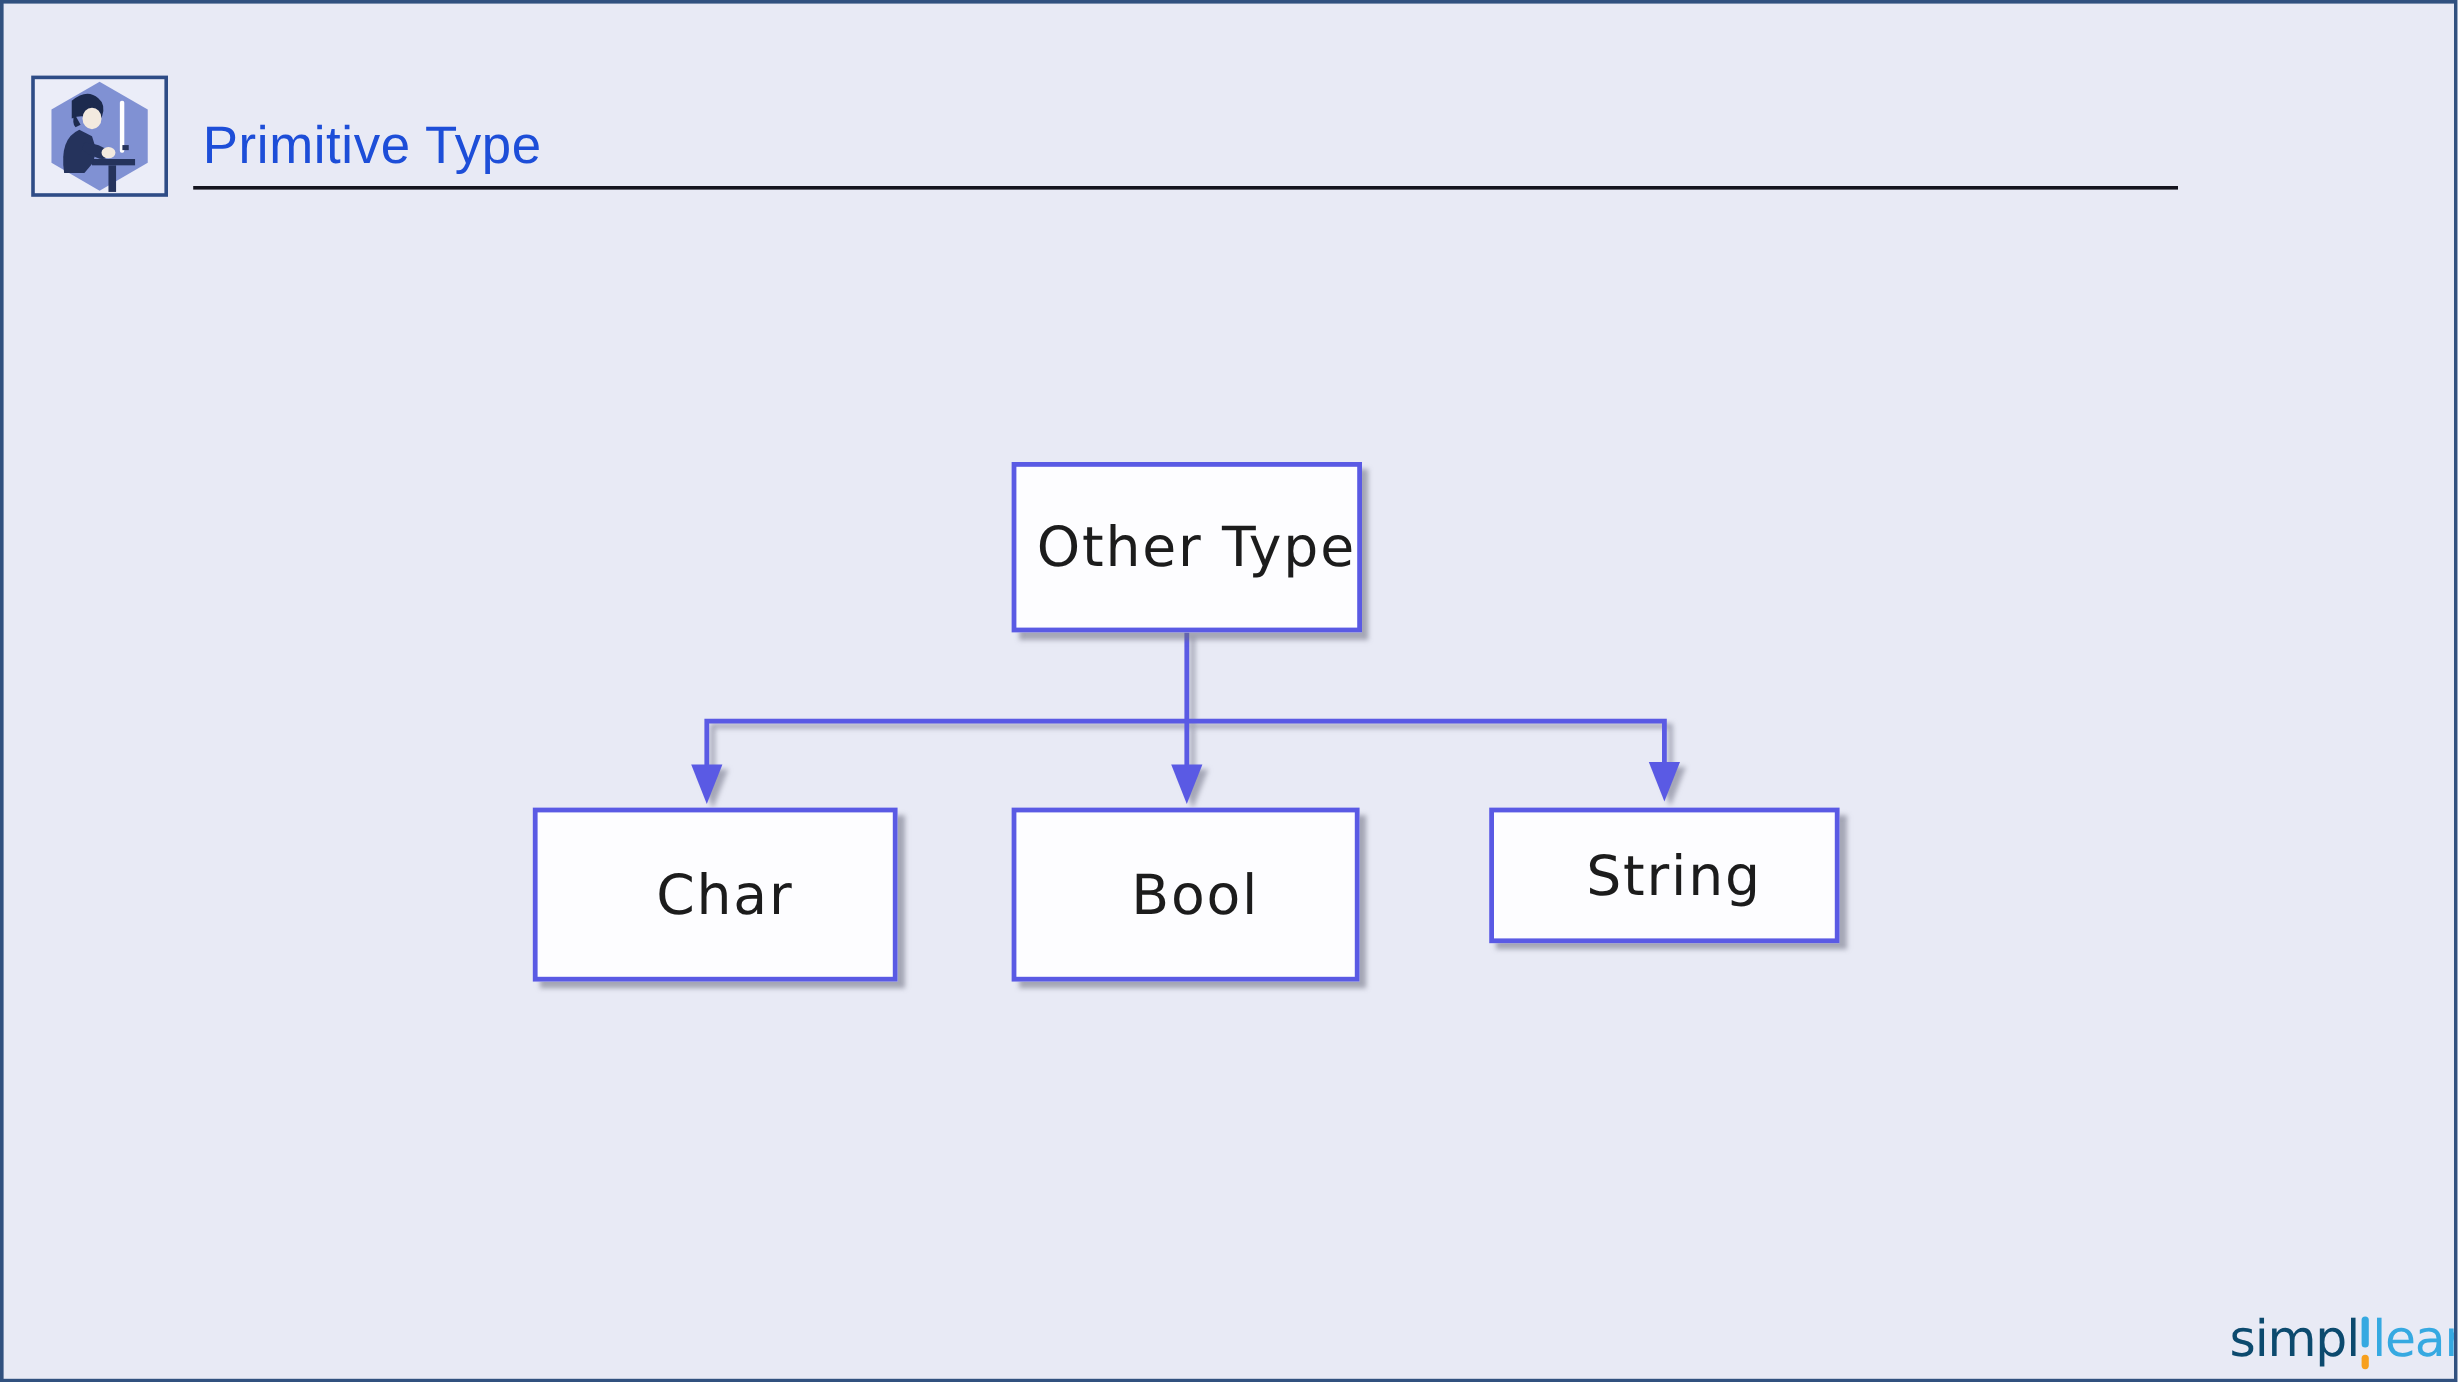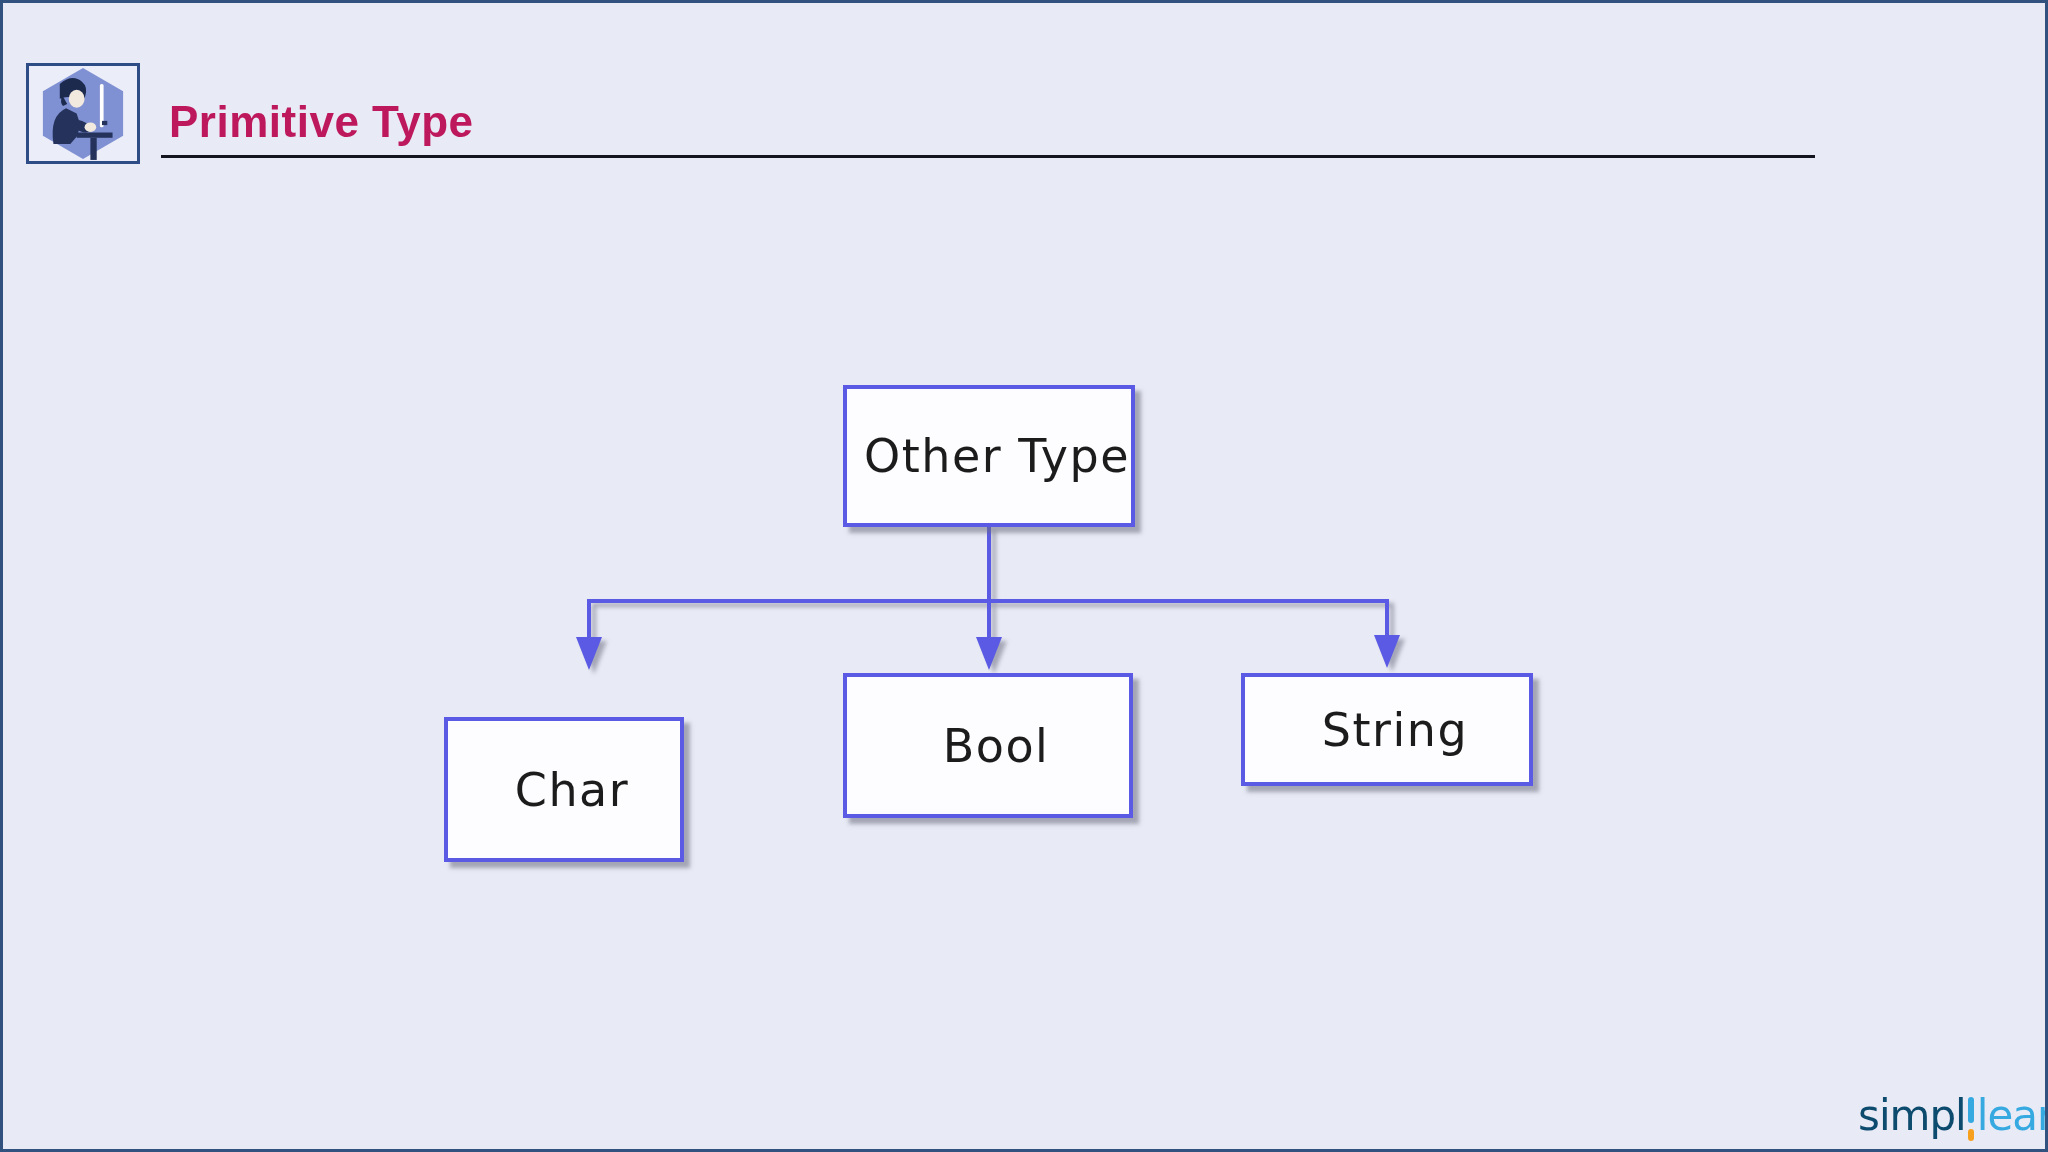--- a/index.html
+++ b/index.html
@@ -27,22 +27,22 @@
     border: 3px solid #2E4C86;
     box-sizing: border-box;
     background: #EBEDf8;
   }
   .header-icon svg { width: 100%; height: 100%; display: block; }
   .page-title {
     position: absolute;
     left: 166px;
     top: 94px;
     font-size: 44px;
-    font-weight: bold;
-    color: #be185d;
+    font-weight: normal;
+    color: #1d4ed8;
     letter-spacing: 0.5px;
     white-space: nowrap;
   }
   .title-underline {
     position: absolute;
     left: 158px;
     top: 152px;
     width: 1654px;
     height: 3px;
     background: #14141E;
@@ -70,21 +70,21 @@
     align-items: center;
     justify-content: center;
     font-family: "DejaVu Sans", "Liberation Sans", sans-serif;
     font-weight: 400;
     font-size: 46px;
     letter-spacing: 1.5px;
     color: #1C1C1C;
     padding-left: 16px;
   }
   .node-root   { left: 840px;  top: 382px; width: 292px; height: 142px; }
-  .node-char   { left: 441px;  top: 670px; width: 240px; height: 145px; margin-top: 44px; }
+  .node-char   { left: 441px;  top: 670px; width: 304px; height: 145px; }
   .node-bool   { left: 840px;  top: 670px; width: 290px; height: 145px; }
   .node-string { left: 1238px; top: 670px; width: 292px; height: 113px; }
   
   .brand {
     position: absolute;
     left: 1855px;
     top: 1086px;
     height: 48px;
     display: flex;
     align-items: flex-end;

